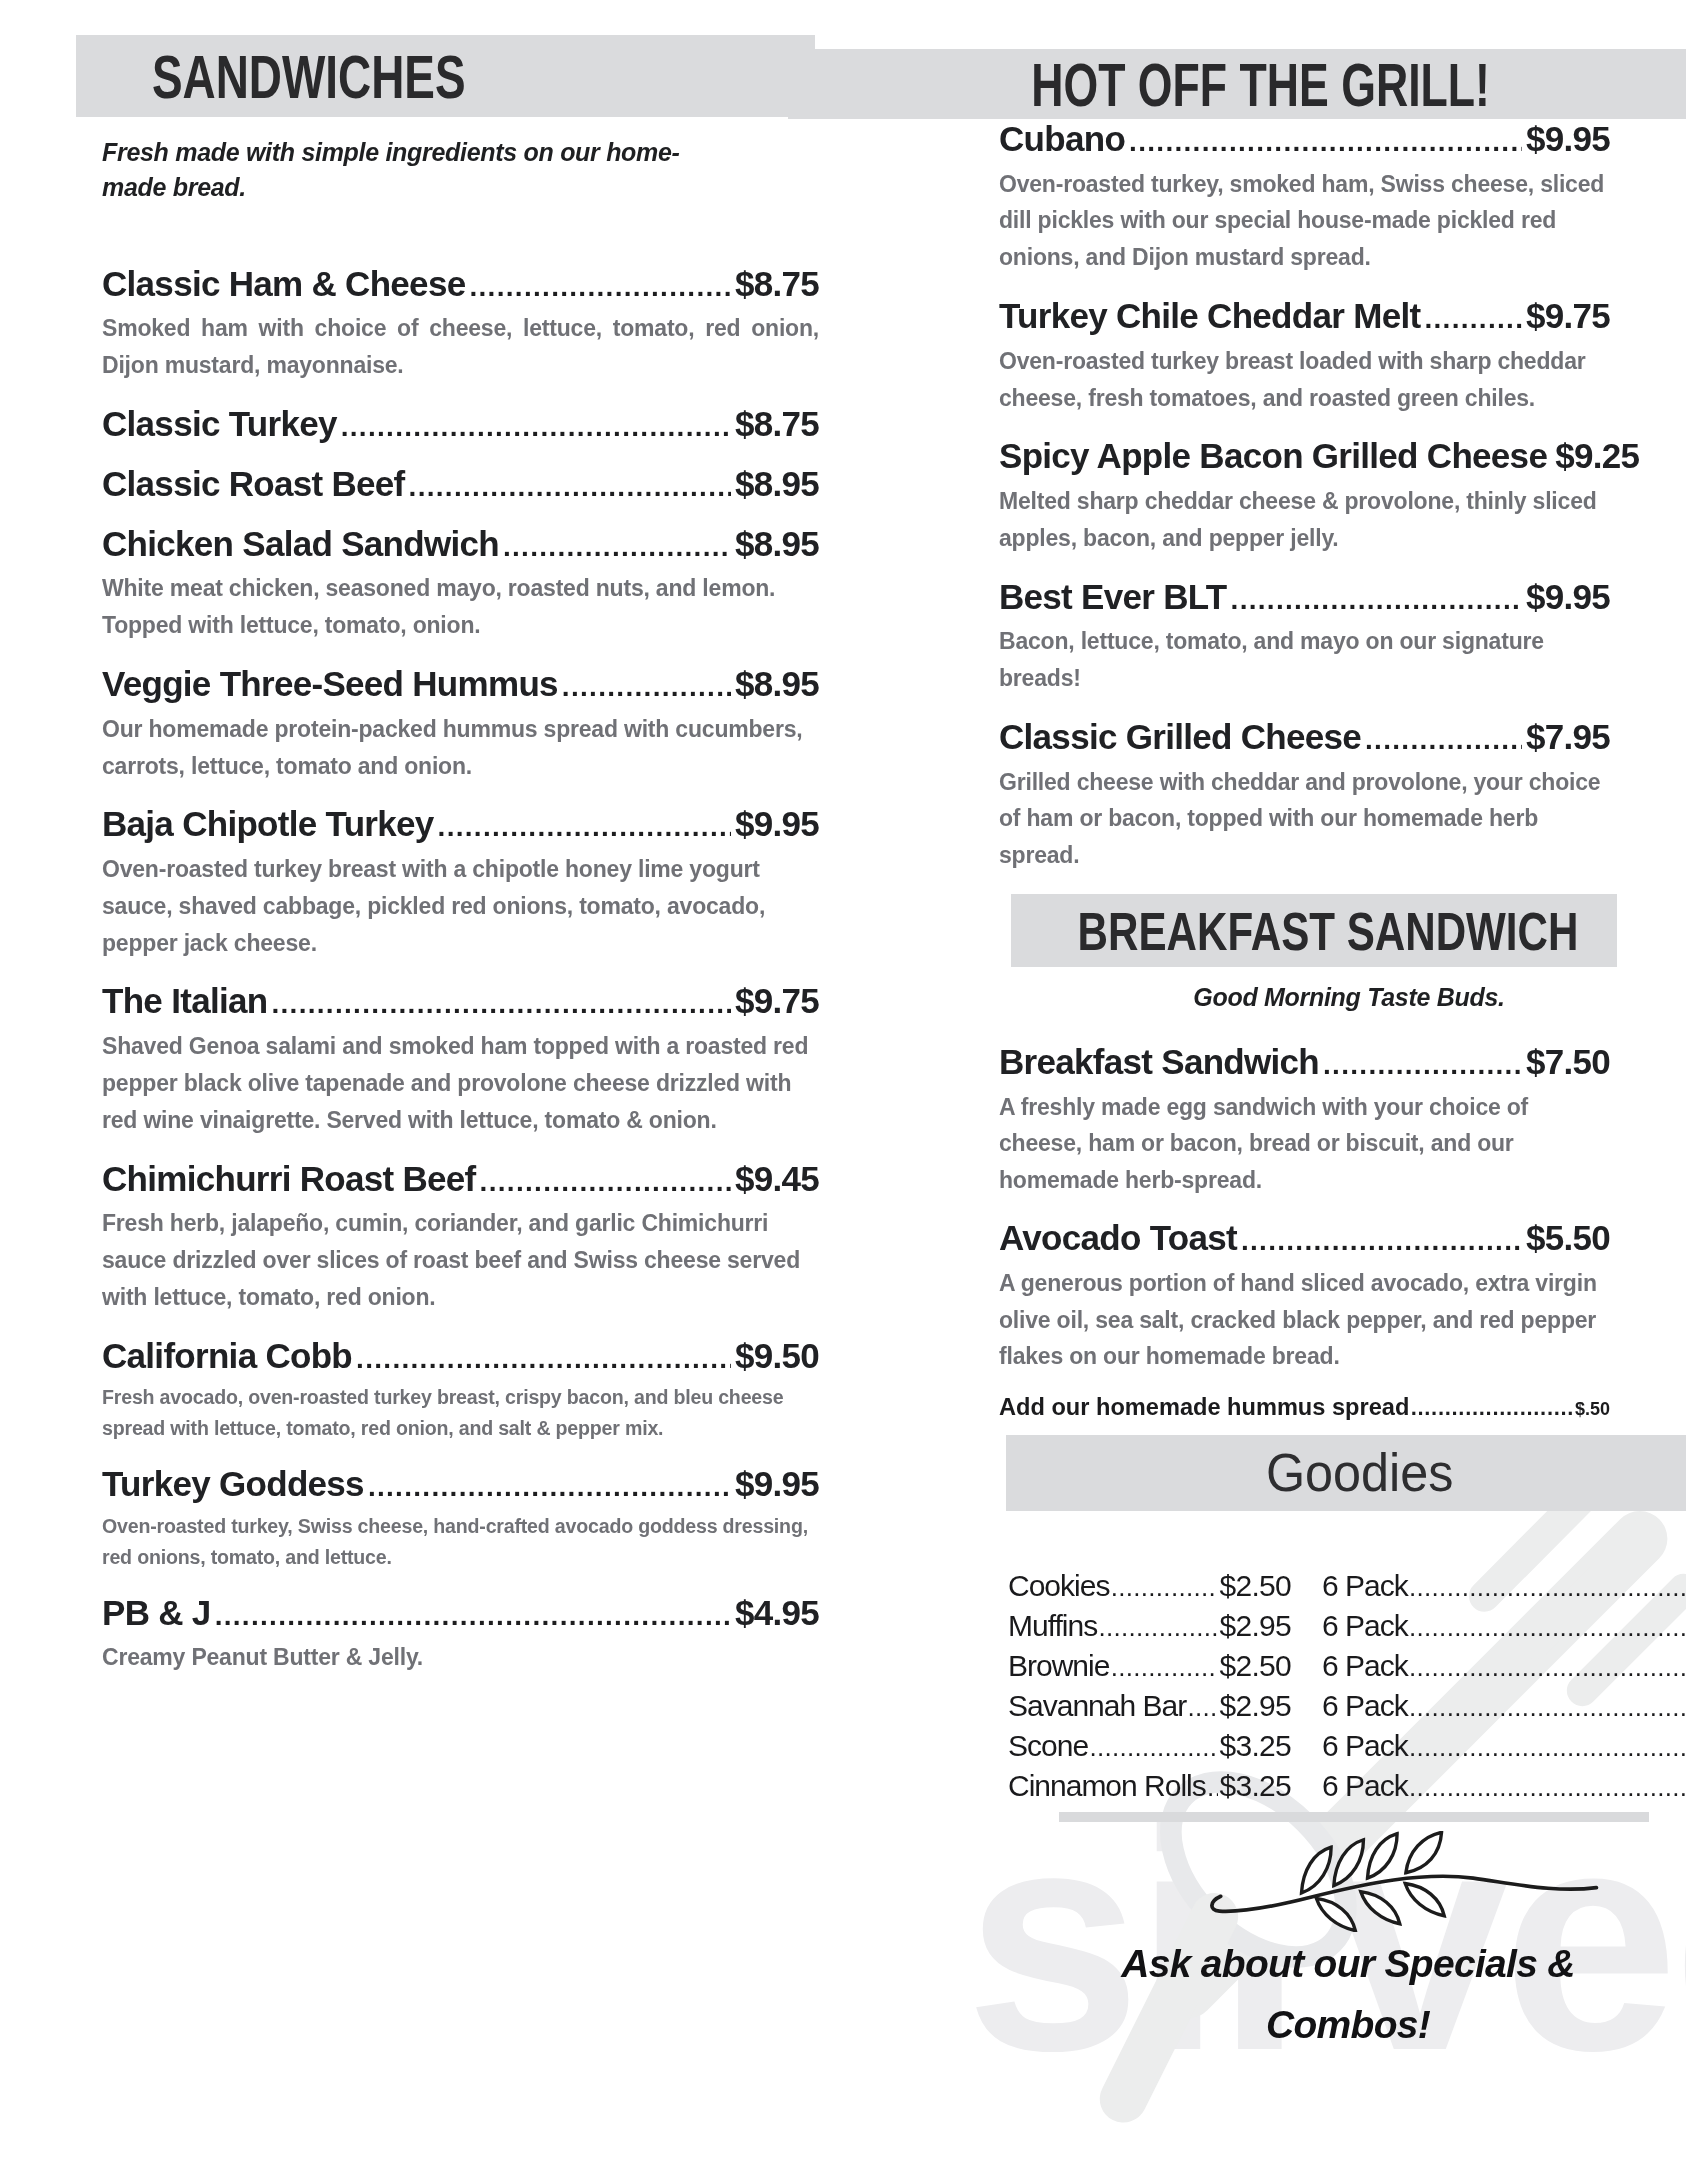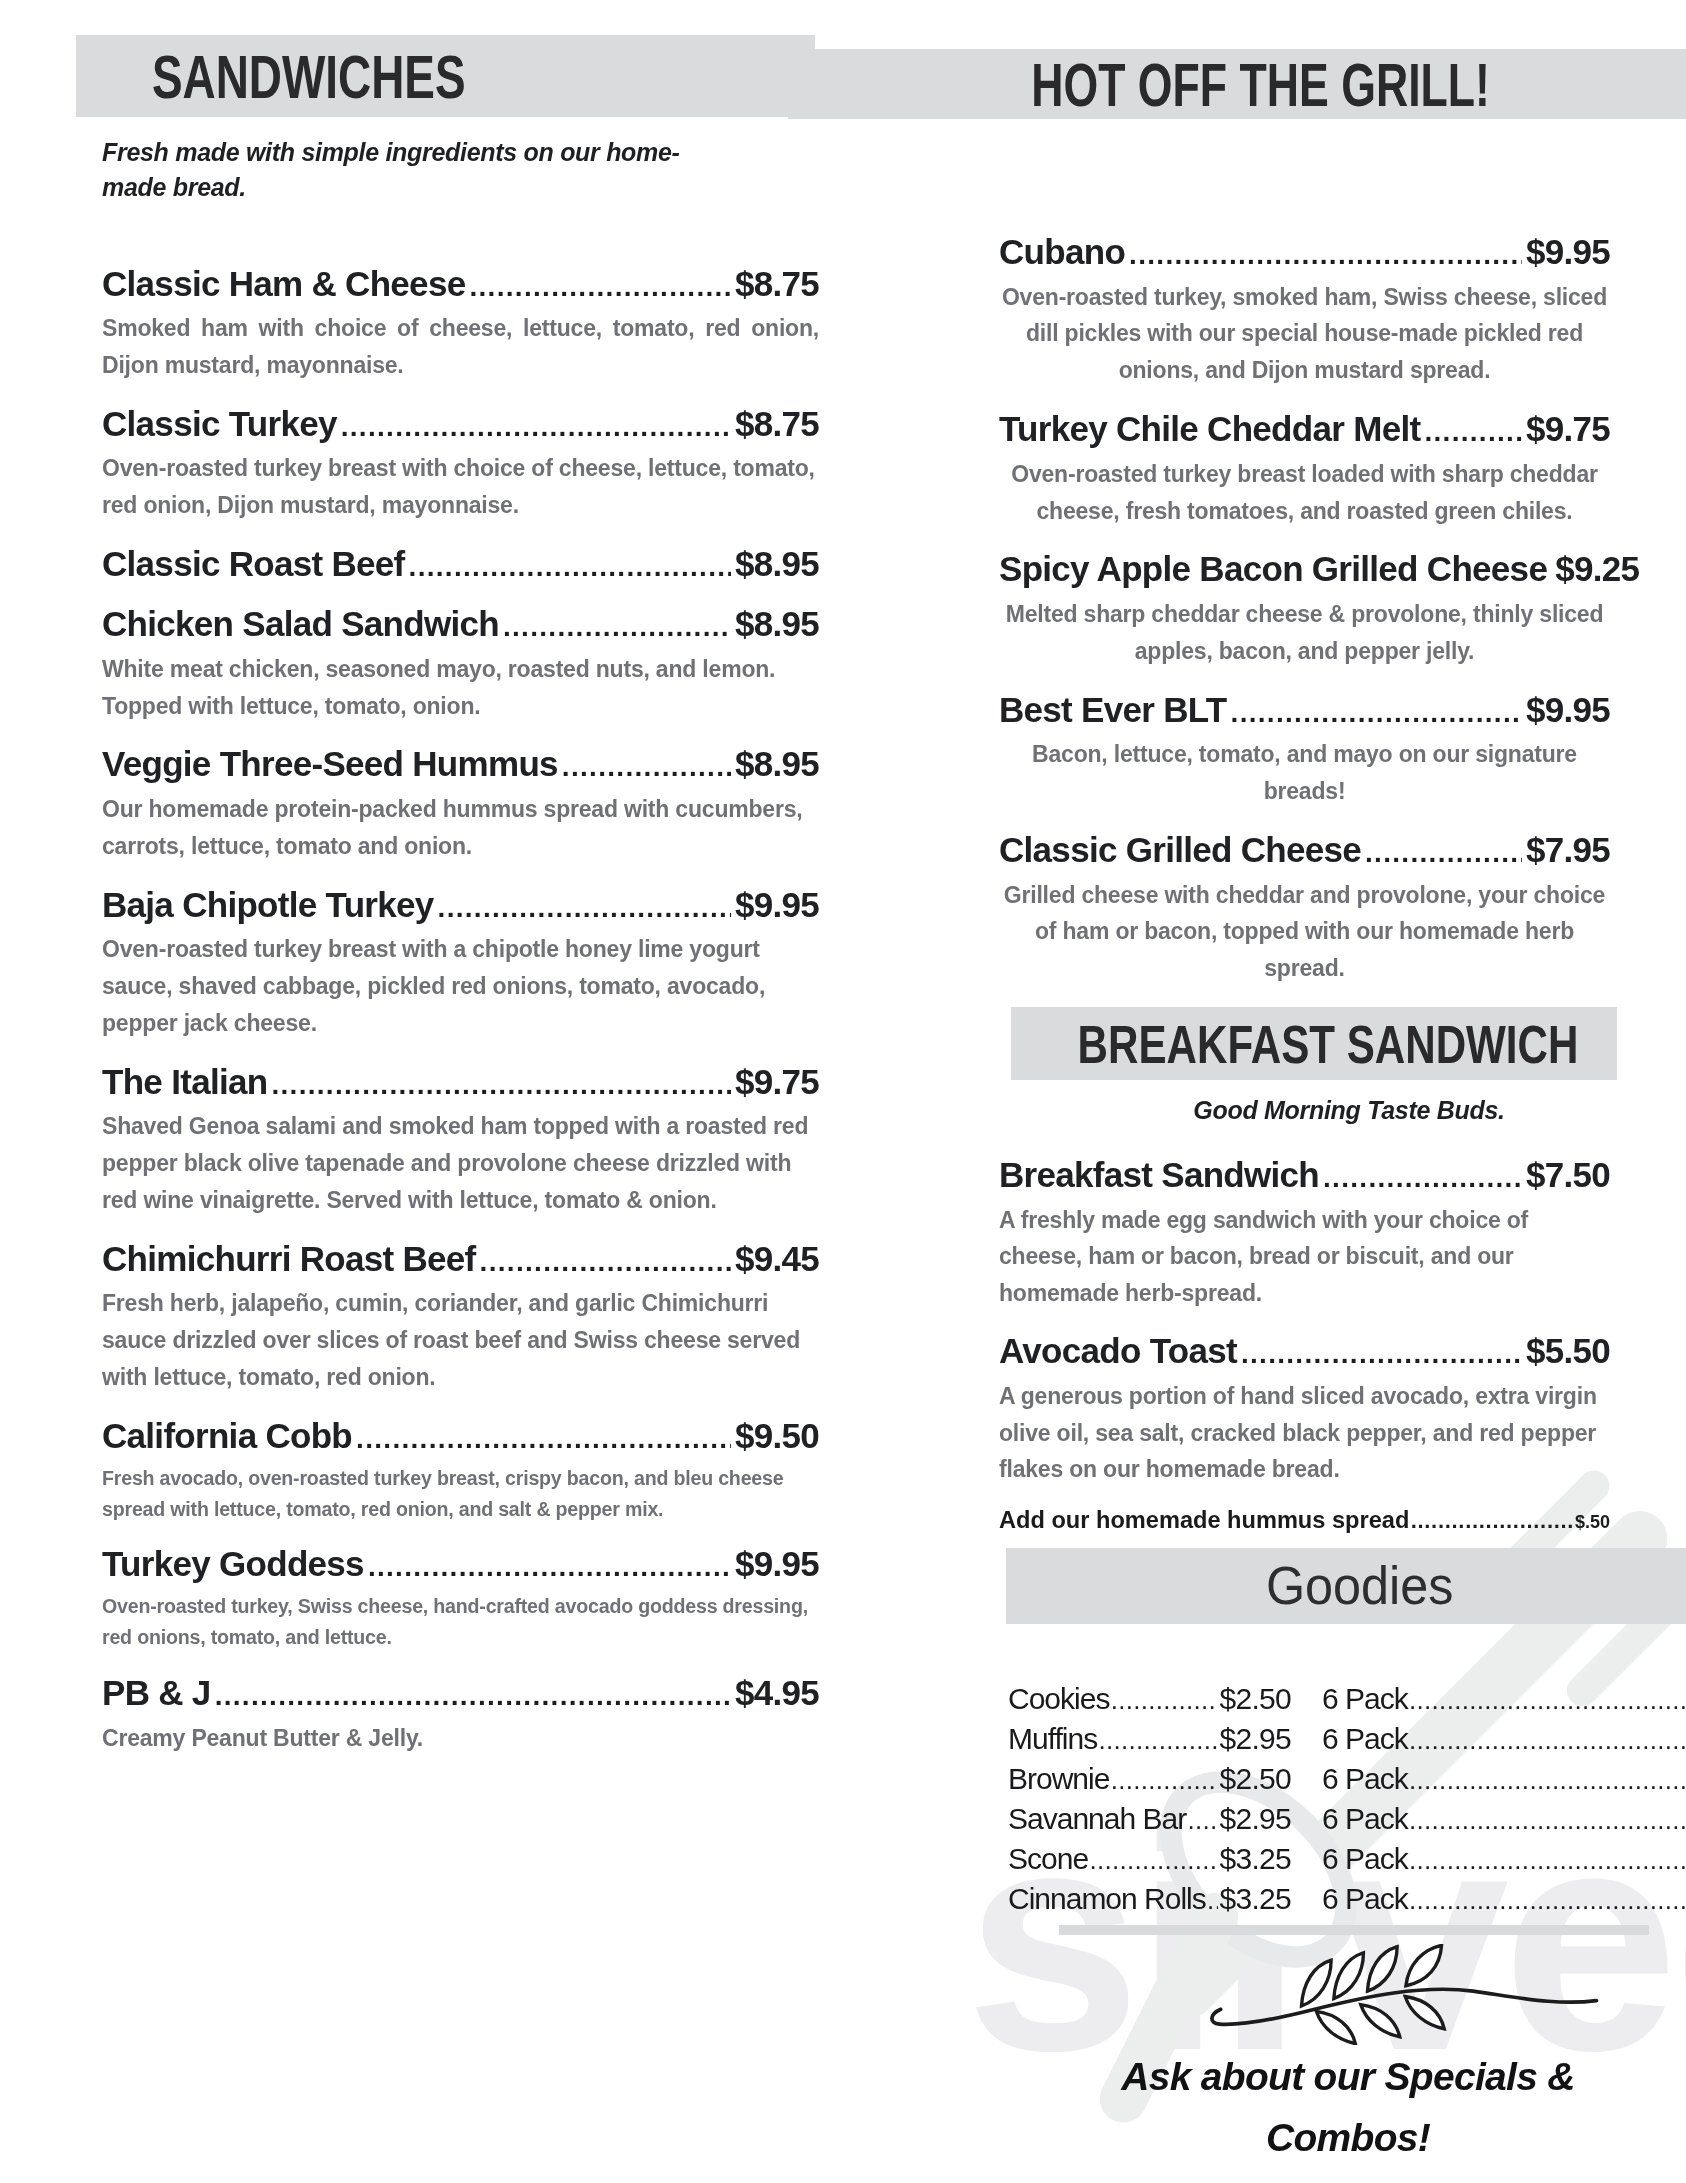--- a/index.html
+++ b/index.html
@@ -26,21 +26,21 @@
             color:#1f2022;line-height:1.4;letter-spacing:-0.3px;}
   .items-left{margin-left:26px;margin-top:59px;width:717px;}
   .items-left .item{margin-bottom:20px;}
   .items-left .item:nth-child(1) .desc{text-align:justify;}
   .items-left .item:nth-child(9) .desc,
   .items-left .item:nth-child(10) .desc{font-size:19.6px;line-height:1.58;}
   
   .col-right{position:absolute;left:788px;top:49px;width:899px;z-index:1;}
   .band-right{width:891px;height:70px;justify-content:center;}
   .band-right .hx{font-size:62px;transform:scaleX(.72);transform-origin:center center;}
-  .items-right{margin-left:211px;margin-top:113px;width:611px;text-align:center;}
+  .items-right{margin-left:211px;width:611px;}
   .items-right .item{margin-bottom:20px;}
   .band-breakfast{margin-left:223px;margin-top:9.4px;width:579px;height:73px;justify-content:center;}
   .band-breakfast .hx{font-size:54px;transform:scaleX(.78);transform-origin:center center;}
   .gm-subtitle{margin-left:223px;margin-top:16px;font-size:25px;font-weight:bold;font-style:italic;
                color:#1f2022;letter-spacing:-0.3px;text-align:center;}
   .items-breakfast{margin-left:211px;margin-top:30px;width:611px;}
   .items-breakfast .item{margin-bottom:19px;}
   .addon{display:flex;align-items:baseline;margin-left:211px;margin-top:9.4px;width:611px;
          font-weight:bold;color:#1b1b1d;}
   .addon .a-name{white-space:nowrap;font-size:23.6px;}
@@ -89,21 +89,20 @@
             <span class="price">$8.75</span>
           </div>
         <div class="desc">Smoked ham with choice of cheese, lettuce, tomato, red onion, Dijon mustard, mayonnaise.</div>
       </div>
       <div class="item">
         <div class="line">
             <span class="name">Classic Turkey</span>
             <span class="leader">........................................................................................................................................</span>
             <span class="price">$8.75</span>
           </div>
-        <div class="desc">Oven-roasted turkey breast with choice of cheese, lettuce, tomato, red onion, Dijon mustard, mayonnaise.</div>
       </div>
       <div class="item">
         <div class="line">
             <span class="name">Classic Roast Beef</span>
             <span class="leader">........................................................................................................................................</span>
             <span class="price">$8.95</span>
           </div>
       </div>
       <div class="item">
         <div class="line">

